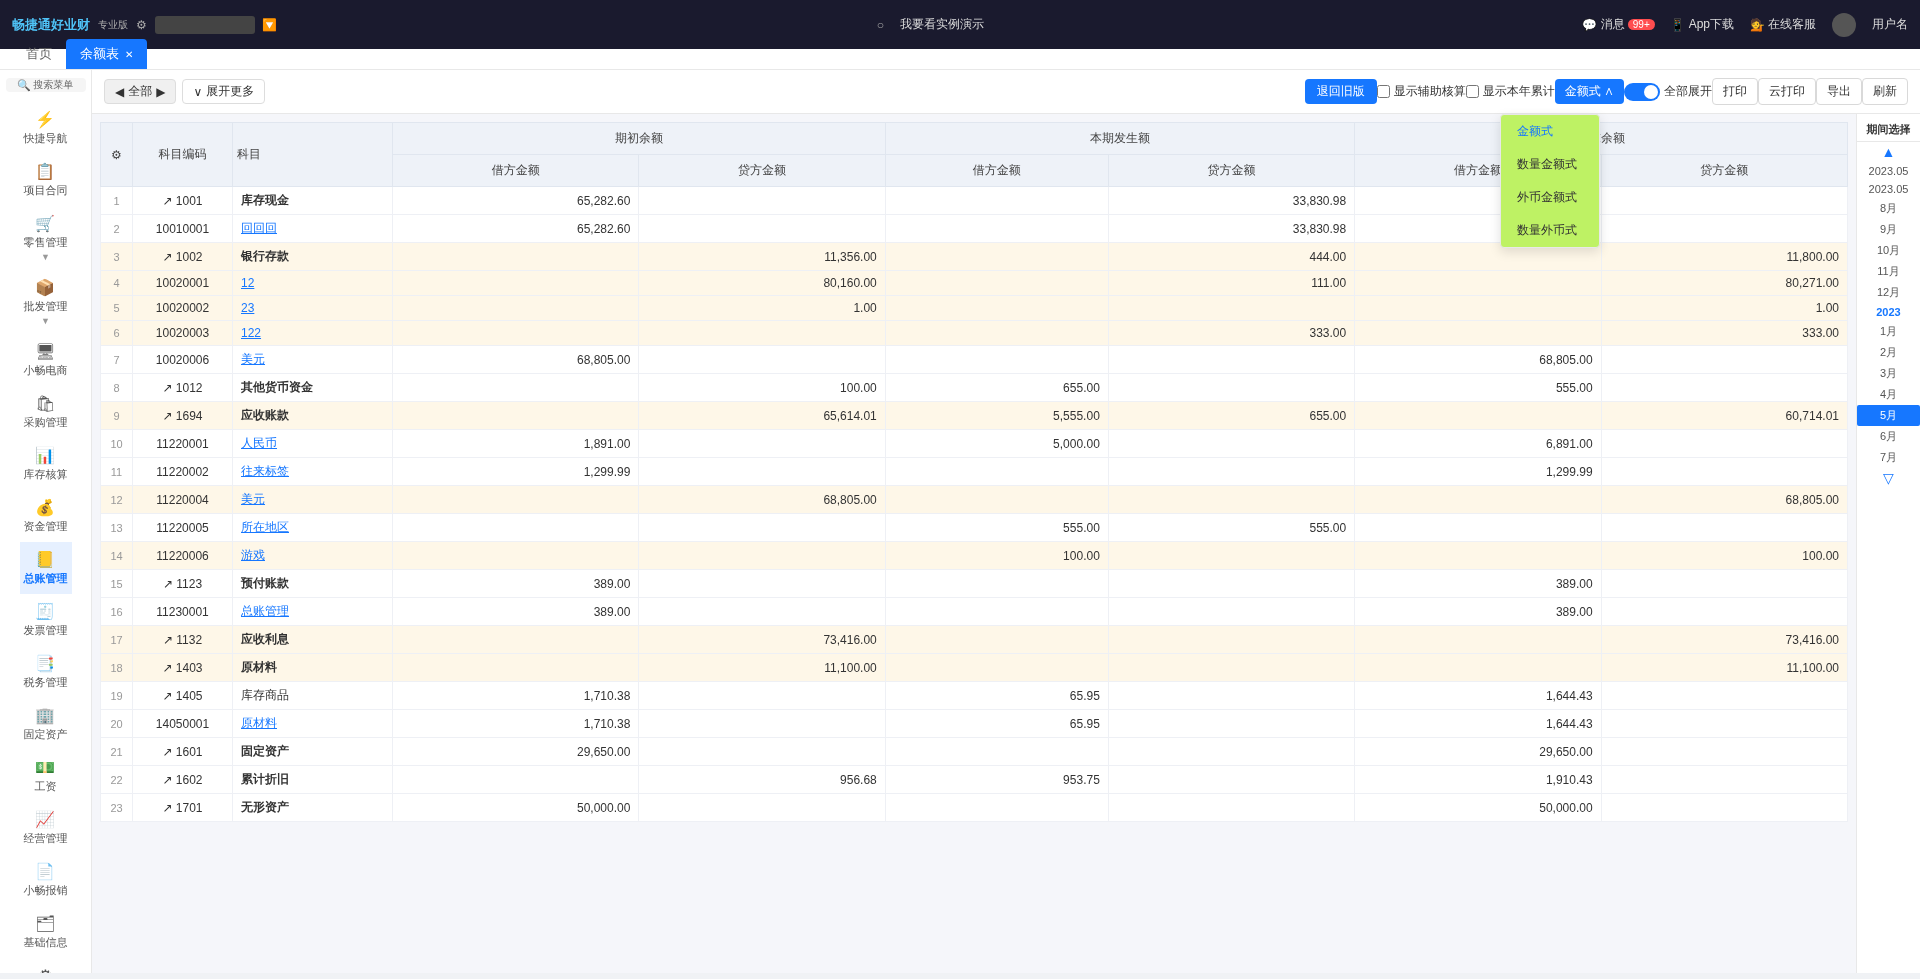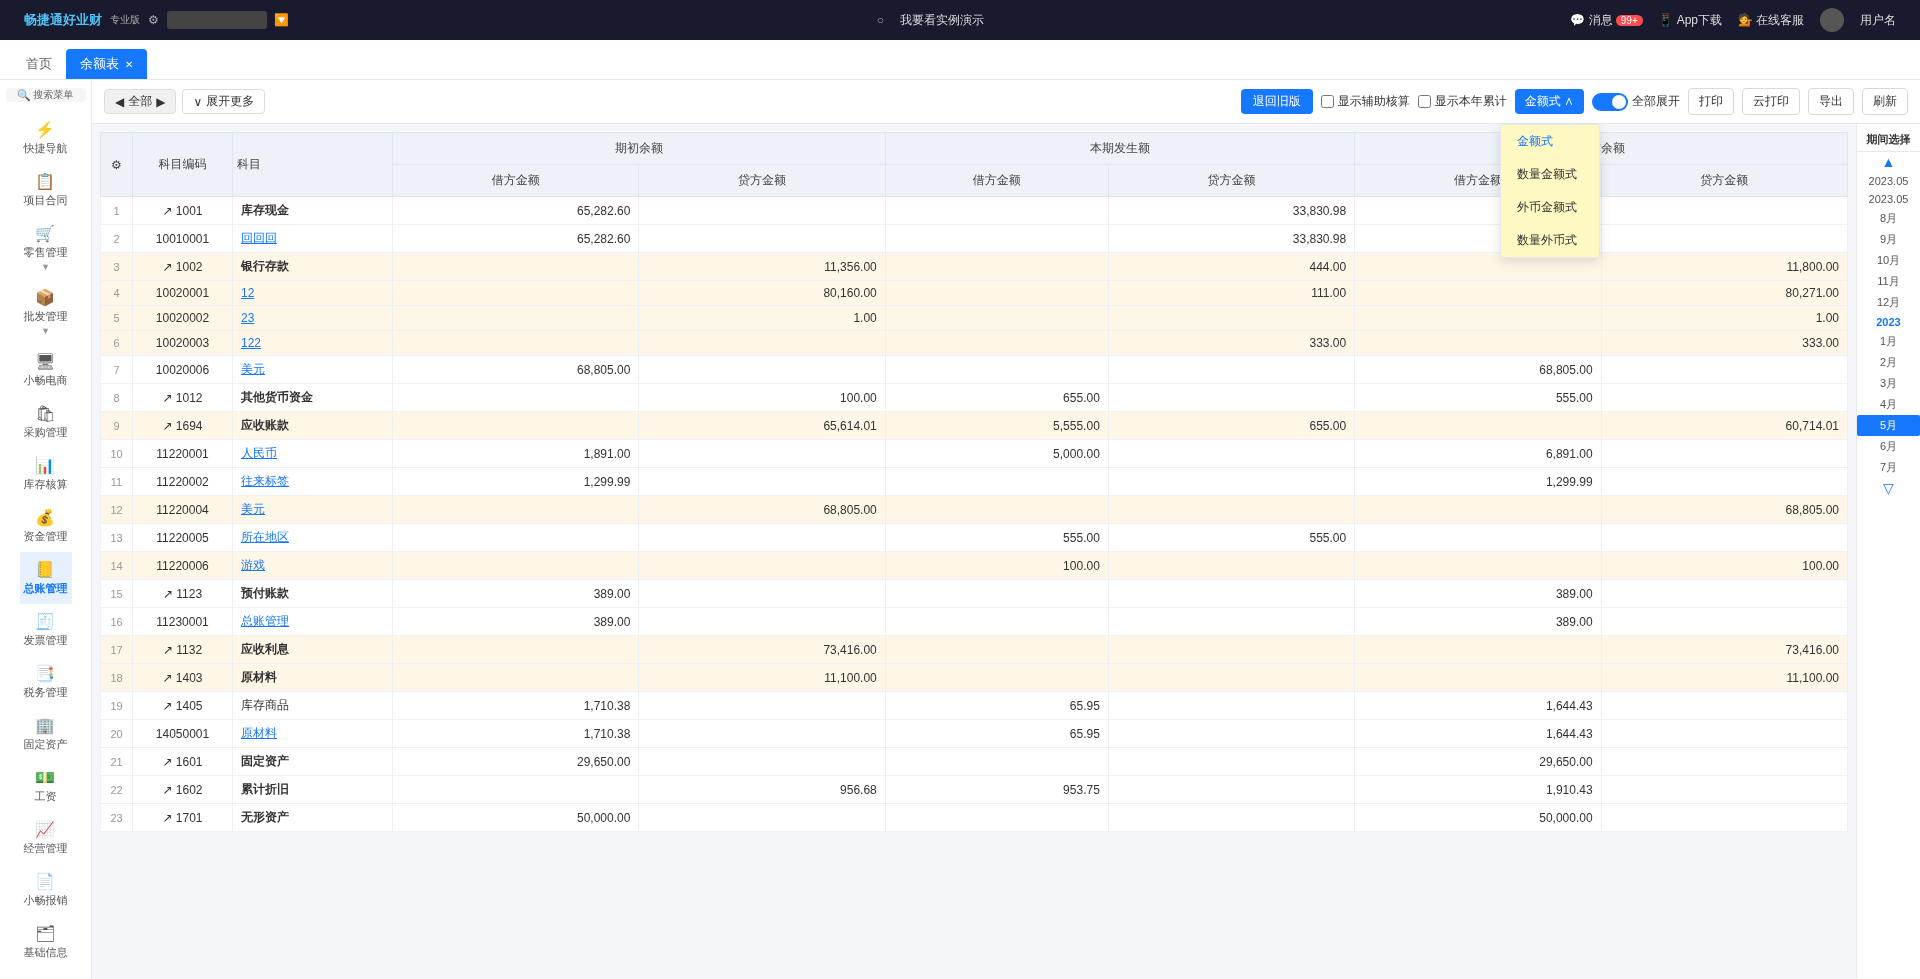--- a/index.html
+++ b/index.html
@@ -1,28 +1,28 @@
 <!DOCTYPE html>
 <html><head>
   <meta charset="utf-8">
   <style>
     * { box-sizing: border-box; margin: 0; padding: 0; }
     body { font-family: "Microsoft YaHei", "PingFang SC", sans-serif; font-size: 12px; background: #f0f2f5; color: #333; overflow: hidden; }
 
     
-    .top-bar { height: 40px; background: #1a1a2e; display: flex; align-items: center; justify-content: space-between; padding: 0 24px; color: #fff; }
+    .top-bar { height: 49px; background: #1a1a2e; display: flex; align-items: center; justify-content: space-between; padding: 0 12px; color: #fff; }
     .top-bar-left { display: flex; align-items: center; gap: 8px; }
     .app-logo { font-size: 13px; color: #4fc3f7; font-weight: bold; }
     .app-edition { font-size: 10px; color: #aaa; }
     .top-bar-mid { display: flex; align-items: center; gap: 16px; color: #ddd; font-size: 12px; }
     .top-bar-right { display: flex; align-items: center; gap: 16px; font-size: 12px; color: #ddd; }
     .badge { background: #ff4d4f; color: #fff; border-radius: 10px; padding: 0 5px; font-size: 10px; }
 
     
-    .tab-bar { height: 40px; background: #fff; display: flex; align-items: flex-end; padding: 0 12px; border-bottom: 1px solid #e8e8e8; }
+    .tab-bar { height: 21px; background: #fff; display: flex; align-items: flex-end; padding: 0 12px; border-bottom: 1px solid #e8e8e8; }
     .tab-item { padding: 6px 14px; font-size: 13px; cursor: pointer; color: #666; border-radius: 4px 4px 0 0; }
     .tab-item.home { background: transparent; }
     .tab-item.active { background: #1677ff; color: #fff; display: flex; align-items: center; gap: 6px; }
     .tab-close { font-size: 10px; cursor: pointer; }
 
     
     .main-layout { display: flex; height: calc(979px - 40px - 36px); }
 
     
     .sidebar { width: 92px; background: #fff; border-right: 1px solid #e8e8e8; display: flex; flex-direction: column; align-items: center; padding-top: 8px; overflow-y: auto; }
@@ -34,21 +34,21 @@
     .sidebar-arrow { font-size: 9px; color: #999; }
 
     
     .content-area { flex: 1; display: flex; flex-direction: column; background: #f5f6fa; overflow: hidden; position: relative; }
 
     
     .toolbar { height: 44px; background: #fff; display: flex; align-items: center; padding: 0 12px; gap: 8px; border-bottom: 1px solid #e8e8e8; }
     .toolbar-section { display: flex; align-items: center; gap: 6px; }
     .all-btn { display: flex; align-items: center; gap: 4px; background: #f0f0f0; border: 1px solid #ddd; border-radius: 4px; padding: 3px 10px; cursor: pointer; font-size: 12px; }
     .expand-btn { display: flex; align-items: center; gap: 4px; border: 1px solid #ddd; border-radius: 4px; padding: 3px 10px; cursor: pointer; font-size: 12px; background: #fff; }
-    .toolbar-right { margin-left: auto; display: flex; align-items: center; gap: 8px; }
+    .toolbar-right { margin-left: auto; display: flex; align-items: center; gap: 0; }
     .btn-primary { background: #1677ff; color: #fff; border: none; border-radius: 4px; padding: 4px 12px; cursor: pointer; font-size: 12px; }
     .btn-default { background: #fff; border: 1px solid #d9d9d9; border-radius: 4px; padding: 4px 10px; cursor: pointer; font-size: 12px; color: #333; }
     .checkbox-label { display: flex; align-items: center; gap: 4px; font-size: 12px; cursor: pointer; }
     .dropdown-btn { background: #1677ff; color: #fff; border: none; border-radius: 4px; padding: 4px 10px; cursor: pointer; font-size: 12px; display: flex; align-items: center; gap: 4px; position: relative; text-align: right; }
     .toggle-switch { display: flex; align-items: center; gap: 4px; }
     .toggle { width: 36px; height: 18px; background: #1677ff; border-radius: 9px; cursor: pointer; position: relative; }
     .toggle::after { content: ''; position: absolute; width: 14px; height: 14px; background: #fff; border-radius: 50%; right: 2px; top: 2px; }
 
     
     .table-container { flex: 1; overflow: auto; padding: 8px; }
@@ -62,21 +62,21 @@
     .row-num { color: #999; font-size: 11px; }
 
     
     .period-panel { width: 64px; background: #fff; border-left: 1px solid #e8e8e8; display: flex; flex-direction: column; padding: 4px 0; font-size: 11px; overflow-y: auto; }
     .period-header { font-size: 11px; color: #333; font-weight: bold; padding: 4px 6px; border-bottom: 1px solid #e8e8e8; text-align: center; }
     .period-year { padding: 3px 6px; color: #555; font-size: 11px; text-align: center; }
     .period-month { padding: 3px 6px; cursor: pointer; text-align: center; font-size: 11px; color: #555; }
     .period-month.active { background: #1677ff; color: #fff; border-radius: 2px; }
 
     
-    .dropdown-menu { position: absolute; top: 44px; right: 320px; background: #fef9c3; border: 1px solid #e8e8e8; border-radius: 4px; box-shadow: 0 4px 12px rgba(0,0,0,0.12); z-index: 100; min-width: 100px; }
+    .dropdown-menu { position: absolute; top: 44px; right: 320px; background: #bef264; border: 1px solid #e8e8e8; border-radius: 4px; box-shadow: 0 4px 12px rgba(0,0,0,0.12); z-index: 100; min-width: 100px; }
     .dropdown-menu-item { padding: 8px 16px; cursor: pointer; font-size: 12px; color: #333; }
     .dropdown-menu-item.selected { color: #1677ff; }
   </style>
 </head>
 <body>
 
 <div class="top-bar">
   <div class="top-bar-left">
     <span class="app-logo">畅捷通好业财</span>
     <span class="app-edition">专业版</span>

